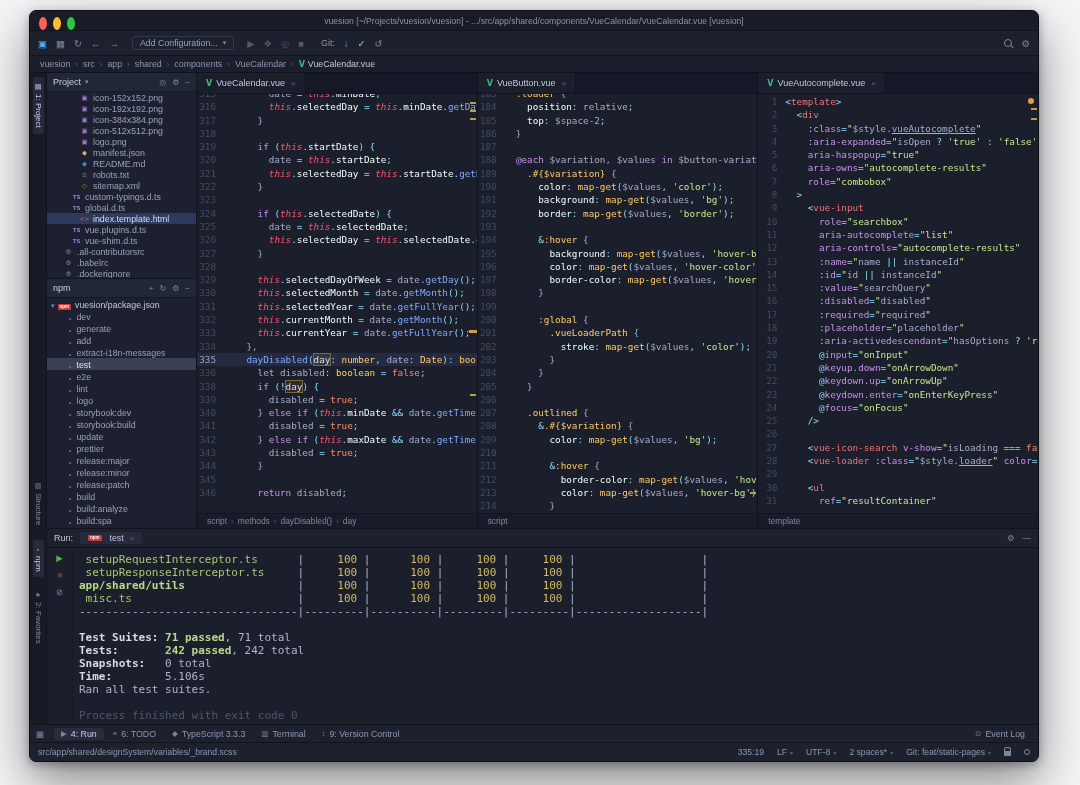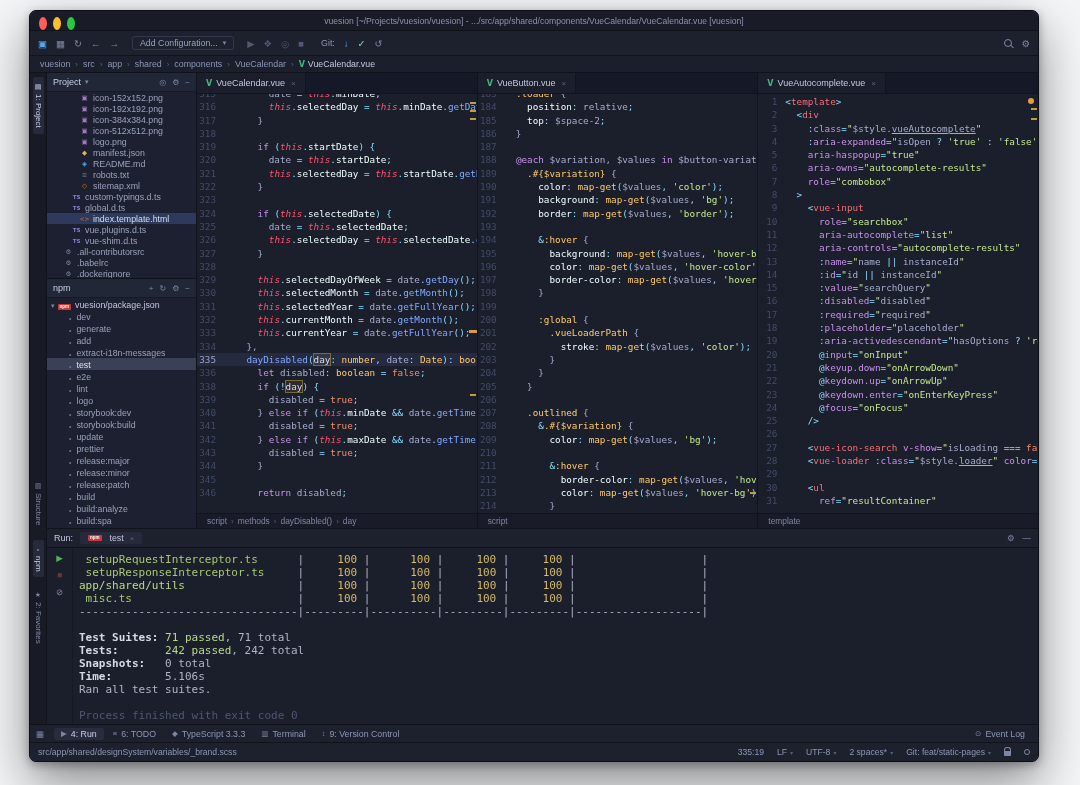--- a/index.html
+++ b/index.html
@@ -84,21 +84,21 @@
 .runpanel{height:196px;background:#1b1e2b;border-top:1px solid #10121c;display:flex;flex-direction:column;flex-shrink:0}
 .runhdr{height:19px;background:#1d212e;display:flex;align-items:center;padding:0 7px;gap:7px;font-size:9px;color:#c2c9e0;border-bottom:1px solid #10121c;flex-shrink:0}
 .runtab{display:flex;align-items:center;gap:4px;background:#262a3a;padding:1px 8px;border-radius:2px;font-size:8.8px}
 .runhdr .ric{margin-left:auto;display:flex;gap:8px;color:#7d86a3;font-size:8.5px}
 .runbody{flex:1;display:flex;min-height:0}
 .runicons{width:26px;display:flex;flex-direction:column;align-items:center;padding-top:5px;gap:7px;border-right:1px solid #171a26}
 .runicons span{font-size:8.5px}
 .rplay{color:#51b653}.rstop{color:#c75450;opacity:.45}.rclear{color:#7d86a3}
 .runout{flex:1;overflow:hidden;padding:5px 0 0 6px}
 .tl{height:13px;line-height:13px;font-size:11px;font-family:"DejaVu Sans Mono",monospace;white-space:pre}
-.tk-gr{color:#a6c972}.tk-grb{color:#b9d98a;font-weight:normal}.tk-ylc{color:#d6bb66}
+.tk-gr{color:#a6c972}.tk-grb{color:#b9d98a;font-weight:bold}.tk-ylc{color:#d6bb66}
 .tk-tdf{color:#aeb5c5}.tk-bd{color:#d5dae6;font-weight:bold}.tk-gm{color:#4f5670}
 
 .toolbtns{height:18px;background:#1d212e;border-top:1px solid #10121c;display:flex;align-items:center;padding:0 6px;gap:2px;font-size:8.8px;color:#8d96b5;flex-shrink:0}
 .twcorner{font-size:8.5px;color:#7d86a3;margin-right:8px}
 .twbtn{display:flex;align-items:center;gap:4px;padding:1px 7px;border-radius:2px}
 .twbtn.act{background:#282c3d;color:#c7cee6}
 .twicon{font-size:7.5px;color:#7d86a3}
 .twright{margin-left:auto;display:flex}
 .statusbar{height:19px;background:#1d212e;border-top:1px solid #10121c;display:flex;align-items:center;padding:0 8px;font-size:8.6px;color:#8d96b5;flex-shrink:0}
 .statusright{margin-left:auto;display:flex;align-items:center;gap:13px}

